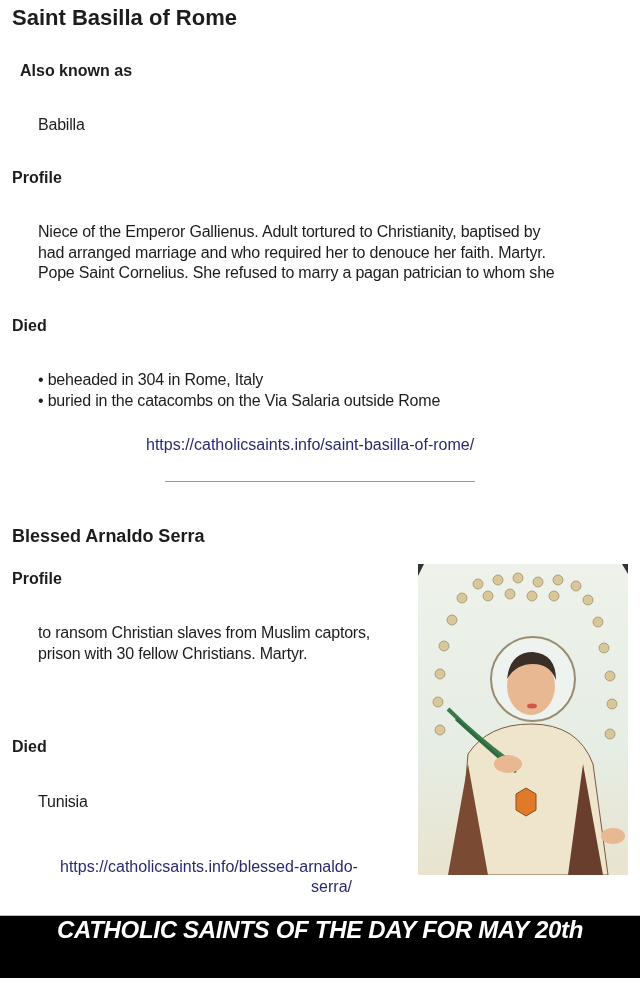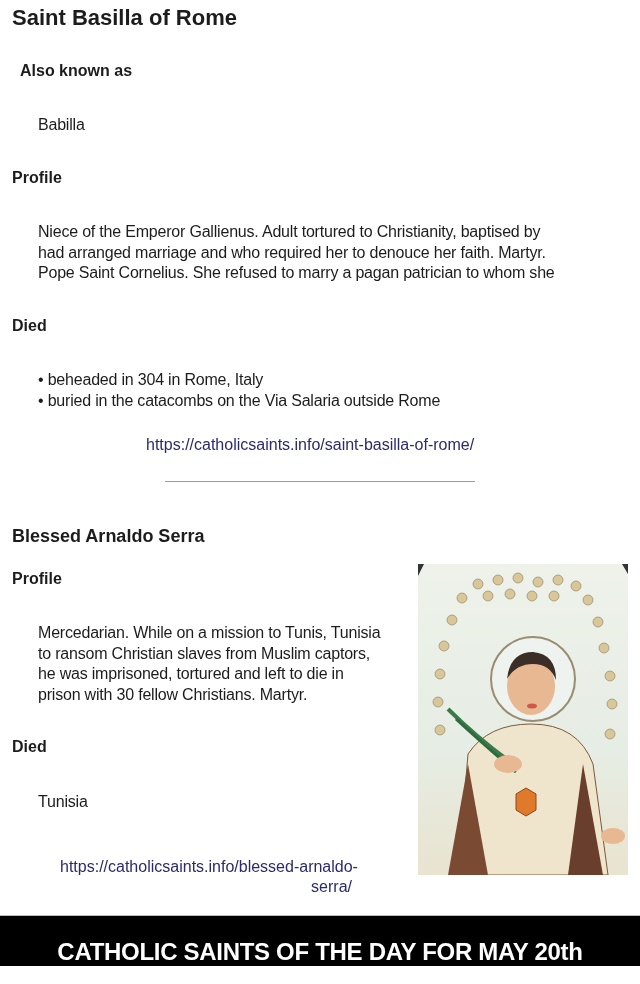--- a/index.html
+++ b/index.html
@@ -4,23 +4,23 @@
 <style>
   html, body { margin:0; padding:0; background:#ffffff; }
   body { width:640px; height:984px; position:relative; overflow:hidden;
          font-family:"Liberation Sans", sans-serif; color:#1c1c1c; }
   .abs { position:absolute; }
   .h1 { font-weight:bold; font-size:22px; }
   .h2 { font-weight:bold; font-size:16px; }
   .p  { font-size:16px; line-height:20.5px; letter-spacing:-0.2px; }
   .link { color:#2a2a6e; font-size:16px; text-decoration:none; }
   .divider { height:1px; background:#9a9a9a; }
-  .footer { left:0; top:915px; width:640px; height:51px; background:#000;
+  .footer { left:0; top:915px; width:640px; height:63px; background:#000;
             border-top:1px solid #bbb; box-sizing:border-box;
-            display:flex; align-items:flex-end; justify-content:center; }
+            display:flex; align-items:flex-start; justify-content:center;font-style:italic; }
   .footer span { color:#fff; font-weight:bold; font-size:24px; letter-spacing:-0.3px; }
   .portrait { left:418px; top:564px; width:210px; height:311px; overflow:hidden;
               background:linear-gradient(180deg,#eef2ea 0%,#e6ede4 60%,#e9e3cf 100%); }
 </style>
 </head>
 <body>
 
 <div class="abs h1" style="left:12px;top:5px;">Saint Basilla of Rome</div>
 <div class="abs h2" style="left:20px;top:62px;">Also known as</div>
 <div class="abs p" style="left:38px;top:115px;">Babilla</div>
@@ -34,23 +34,21 @@
 <div class="abs p" style="left:38px;top:370px;">
   <div>• beheaded in 304 in Rome, Italy</div>
   <div>• buried in the catacombs on the Via Salaria outside Rome</div>
 </div>
 <a class="abs link" style="left:146px;top:436px;">https://catholicsaints.info/saint-basilla-of-rome/</a>
 <div class="abs divider" style="left:165px;top:481px;width:310px;"></div>
 
 <div class="abs h1" style="left:12px;top:526px;font-size:18px;">Blessed Arnaldo Serra</div>
 <div class="abs h2" style="left:12px;top:570px;">Profile</div>
 <div class="abs p" style="left:38px;top:623px;width:380px;">
-  <div>Mercedarian. While on a mission to Tunis, Tunisia</div>
   <div>to ransom Christian slaves from Muslim captors,</div>
-  <div>he was imprisoned, tortured and left to die in</div>
   <div>prison with 30 fellow Christians. Martyr.</div>
 </div>
 <div class="abs h2" style="left:12px;top:738px;">Died</div>
 <div class="abs p" style="left:38px;top:792px;">
   <div>Tunisia</div>
 </div>
 <a class="abs link" style="left:60px;top:857px;width:340px;line-height:20px;display:block;">
   <span style="display:block;">https://catholicsaints.info/blessed-arnaldo-</span>
   <span style="display:block;text-align:right;padding-right:48px;">serra/</span>
 </a>

